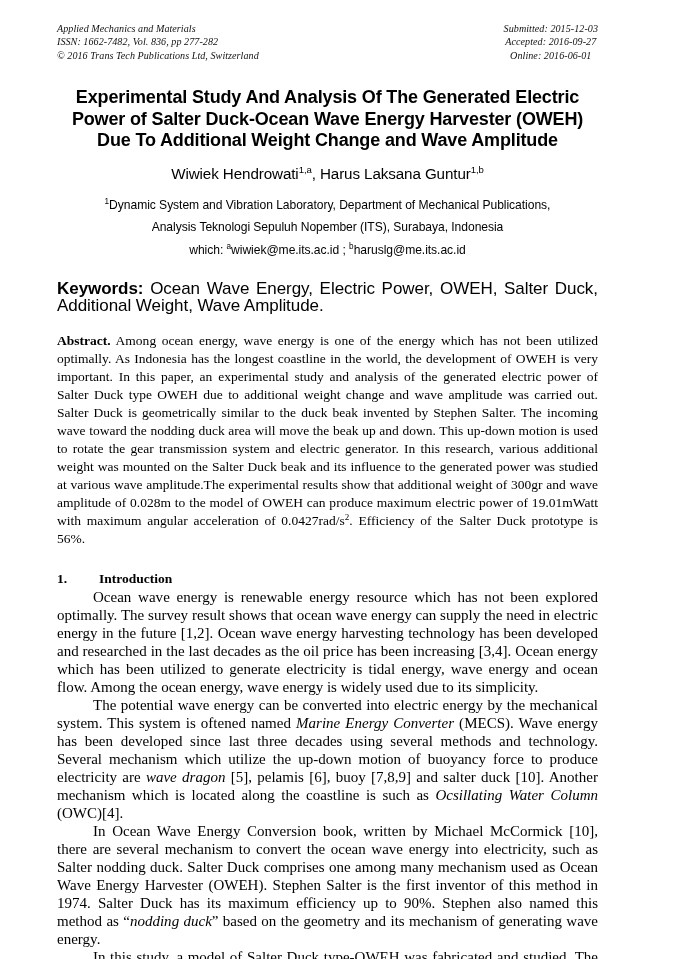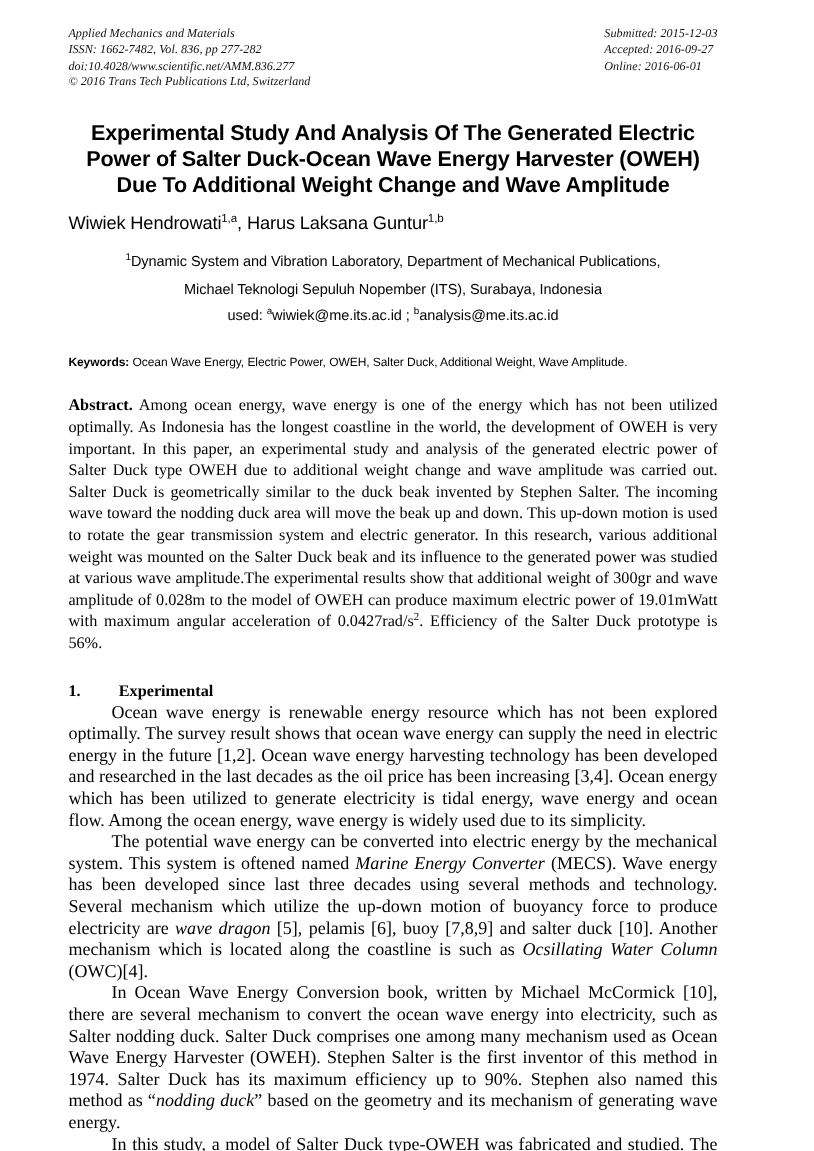--- a/index.html
+++ b/index.html
@@ -28,63 +28,63 @@
     display: flex;
     justify-content: space-between;
     align-items: flex-start;
     font-family: "Liberation Serif", serif;
     font-style: italic;
     font-size: 10.1px;
     line-height: 13.4px;
     color: #111;
   }
   .journal-left { text-align: left; white-space: nowrap; }
-  .journal-right { text-align: left; white-space: nowrap; padding-top: 0px; }
+  .journal-right { text-align: center; white-space: nowrap; padding-top: 0px; }
   .journal-left div, .journal-right div { letter-spacing: 0.05px; }
 
   
   .title {
     margin-top: 25px;
     font-family: "Liberation Sans", sans-serif;
     font-weight: bold;
     font-size: 18px;
     line-height: 21.5px;
     text-align: center;
     letter-spacing: -0.15px;
     padding: 0 4px;
   }
 
   
   .authors {
     margin-top: 12px;
     font-family: "Liberation Sans", sans-serif;
     font-size: 15.2px;
     line-height: 20px;
-    text-align: left;
+    text-align: center;
     letter-spacing: -0.1px;
   }
   .authors sup { font-size: 9.6px; vertical-align: super; line-height: 0; }
 
   
   .affiliation {
     margin-top: 10px;
     font-family: "Liberation Sans", sans-serif;
     font-size: 12.1px;
     line-height: 22.5px;
     text-align: center;
     letter-spacing: -0.05px;
   }
   .affiliation sup { font-size: 8.2px; vertical-align: super; line-height: 0; }
   .affil-line { display: block; }
 
   
   .keywords {
     margin-top: 20px;
     font-family: "Liberation Sans", sans-serif;
-    font-size: 10px;
+    font-size: 17px;
     line-height: 16.4px;
     text-align: justify;
     letter-spacing: -0.05px;
   }
   .keywords b { font-weight: bold; }
 
   
   .abstract {
     margin-top: 18px;
     font-family: "Liberation Serif", serif;
@@ -121,53 +121,52 @@
 </style>
 </head>
 <body>
 
 <div class="page">
 
   <div class="journal-header">
     <div class="journal-left">
       <div>Applied Mechanics and Materials</div>
       <div>ISSN: 1662-7482, Vol. 836, pp 277-282</div>
-      <div>doi:10.4028/www.scientific.net/AMM.836.277</div>
       <div>© 2016 Trans Tech Publications Ltd, Switzerland</div>
     </div>
     <div class="journal-right">
       <div>Submitted: 2015-12-03</div>
       <div>Accepted: 2016-09-27</div>
       <div>Online: 2016-06-01</div>
     </div>
   </div>
 
   <div class="title">Experimental Study And Analysis Of The Generated Electric Power of Salter Duck-Ocean Wave Energy Harvester (OWEH) Due To Additional Weight Change and Wave Amplitude</div>
 
   <div class="authors">
     <span>Wiwiek Hendrowati</span><sup>1,a</sup><span>, </span><span>Harus Laksana Guntur</span><sup>1,b</sup>
   </div>
 
   <div class="affiliation">
     <span class="affil-line"><sup>1</sup><span>Dynamic System and Vibration Laboratory, Department of Mechanical Publications,</span></span>
-    <span class="affil-line">Michael Teknologi Sepuluh Nopember (ITS), Surabaya, Indonesia</span>
-    <span class="affil-line"><span>used: </span><sup>a</sup><span>wiwiek@me.its.ac.id</span><span> ; </span><sup>b</sup><span>analysis@me.its.ac.id</span></span>
+    <span class="affil-line">Analysis Teknologi Sepuluh Nopember (ITS), Surabaya, Indonesia</span>
+    <span class="affil-line"><span>which: </span><sup>a</sup><span>wiwiek@me.its.ac.id</span><span> ; </span><sup>b</sup><span>haruslg@me.its.ac.id</span></span>
   </div>
 
   <div class="keywords">
     <b>Keywords:</b><span> Ocean Wave Energy, Electric Power, OWEH, Salter Duck, Additional Weight, Wave Amplitude.</span>
   </div>
 
   <div class="abstract">
     <b>Abstract.</b><span> Among ocean energy, wave energy is one of the energy which has not been utilized optimally. As Indonesia has the longest coastline in the world, the development of OWEH is very important. In this paper, an experimental study and analysis of the generated electric power of Salter Duck type OWEH due to additional weight change and wave amplitude was carried out. Salter Duck is geometrically similar to the duck beak invented by Stephen Salter. The incoming wave toward the nodding duck area will move the beak up and down. This up-down motion is used to rotate the gear transmission system and electric generator. In this research, various additional weight was mounted on the Salter Duck beak and its influence to the generated power was studied at various wave amplitude.The experimental results show that additional weight of 300gr and wave amplitude of 0.028m to the model of OWEH can produce maximum electric power of 19.01mWatt with maximum angular acceleration of 0.0427rad/s</span><sup>2</sup><span>. Efficiency of the Salter Duck prototype is 56%.</span>
   </div>
 
   <div class="section-head">
     <span class="section-num">1.</span>
-      <span class="section-title">Experimental</span>
+      <span class="section-title">Introduction</span>
   </div>
 
   <p class="body-par">Ocean wave energy is renewable energy resource which has not been explored optimally. The survey result shows that ocean wave energy can supply the need in electric energy in the future [1,2]. Ocean wave energy harvesting technology has been developed and researched in the last decades as the oil price has been increasing [3,4]. Ocean energy which has been utilized to generate electricity is tidal energy, wave energy and ocean flow. Among the ocean energy,  wave energy is widely used due to its simplicity.</p>
 
   <p class="body-par"><span>The potential wave energy can be converted into electric energy by the mechanical system. This system is oftened named </span><i>Marine   Energy Converter</i><span> (MECS). Wave energy has been developed since last three decades using several methods and technology. Several mechanism which utilize the up-down motion of buoyancy force to produce electricity are </span><i>wave dragon</i><span> [5], pelamis [6], buoy [7,8,9] and salter duck [10]. Another mechanism which is located along the coastline is such as </span><i>Ocsillating Water Column</i><span> (OWC)[4].</span></p>
 
   <p class="body-par"><span>In Ocean Wave Energy Conversion book, written by Michael McCormick [10], there are several mechanism to convert the ocean wave energy into electricity, such as Salter nodding duck. Salter Duck comprises one among many mechanism used as Ocean Wave Energy Harvester (OWEH). Stephen Salter is the first inventor of this method in 1974. Salter Duck has its maximum efficiency up to 90%. Stephen also named this method as “</span><i>nodding duck</i><span>” based on the geometry and its mechanism of generating wave energy.</span></p>
 
   <p class="body-par">In this study, a model of Salter Duck type-OWEH was fabricated and studied. The generated electric power of Salter Duck type OWEH due to additional weight change and wave amplitude was analyzed.The incoming wave toward the nodding duck area will move the beak up and down. Various additional weight was mounted on the Salter Duck beak and its influence to the generated power was studied at various wave amplitude.The results are reported and discussed in this paper.</p>
 

